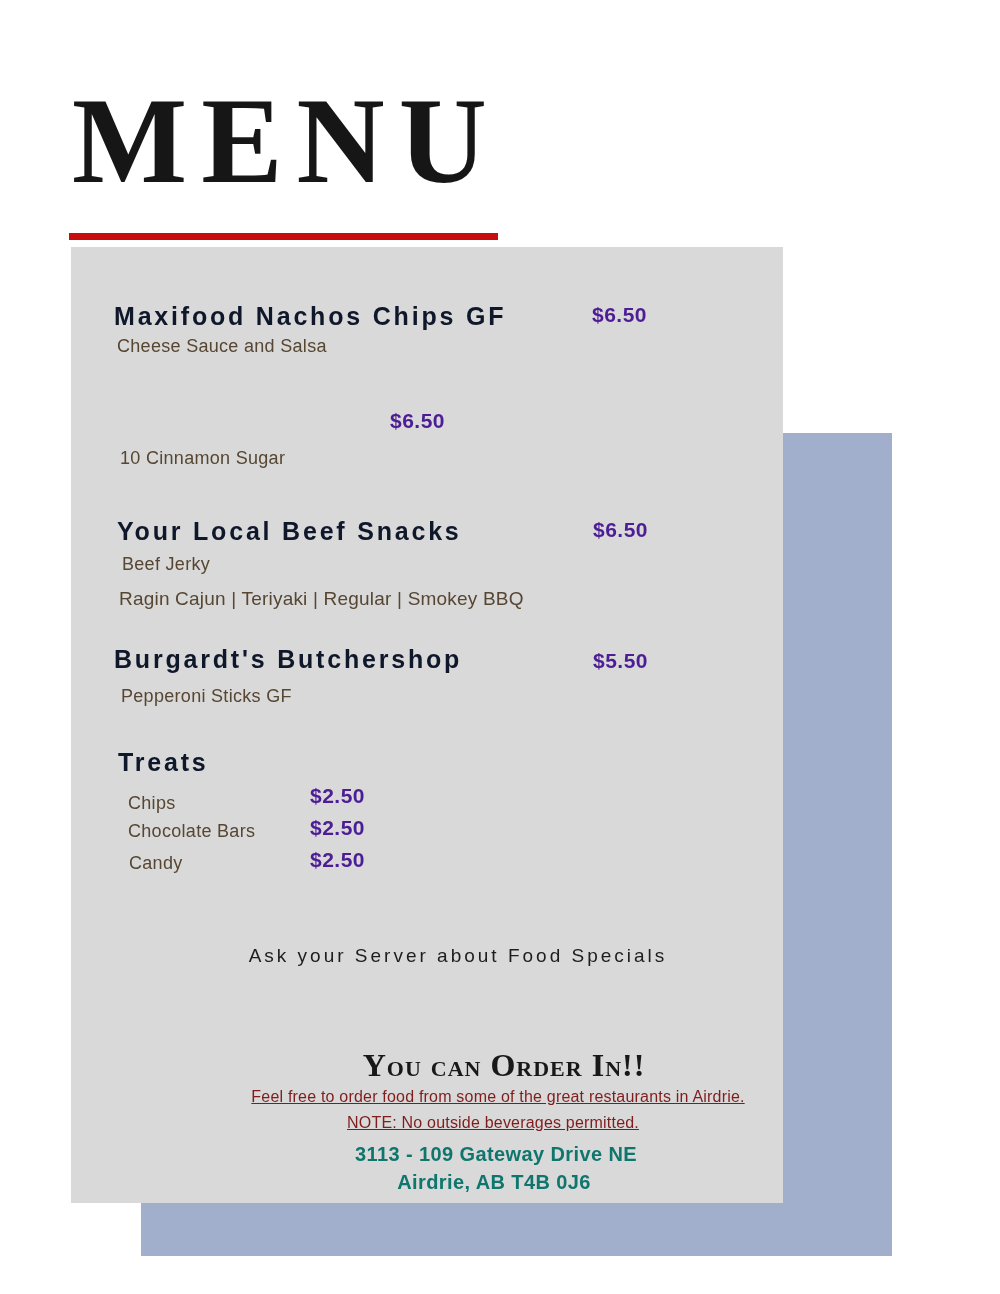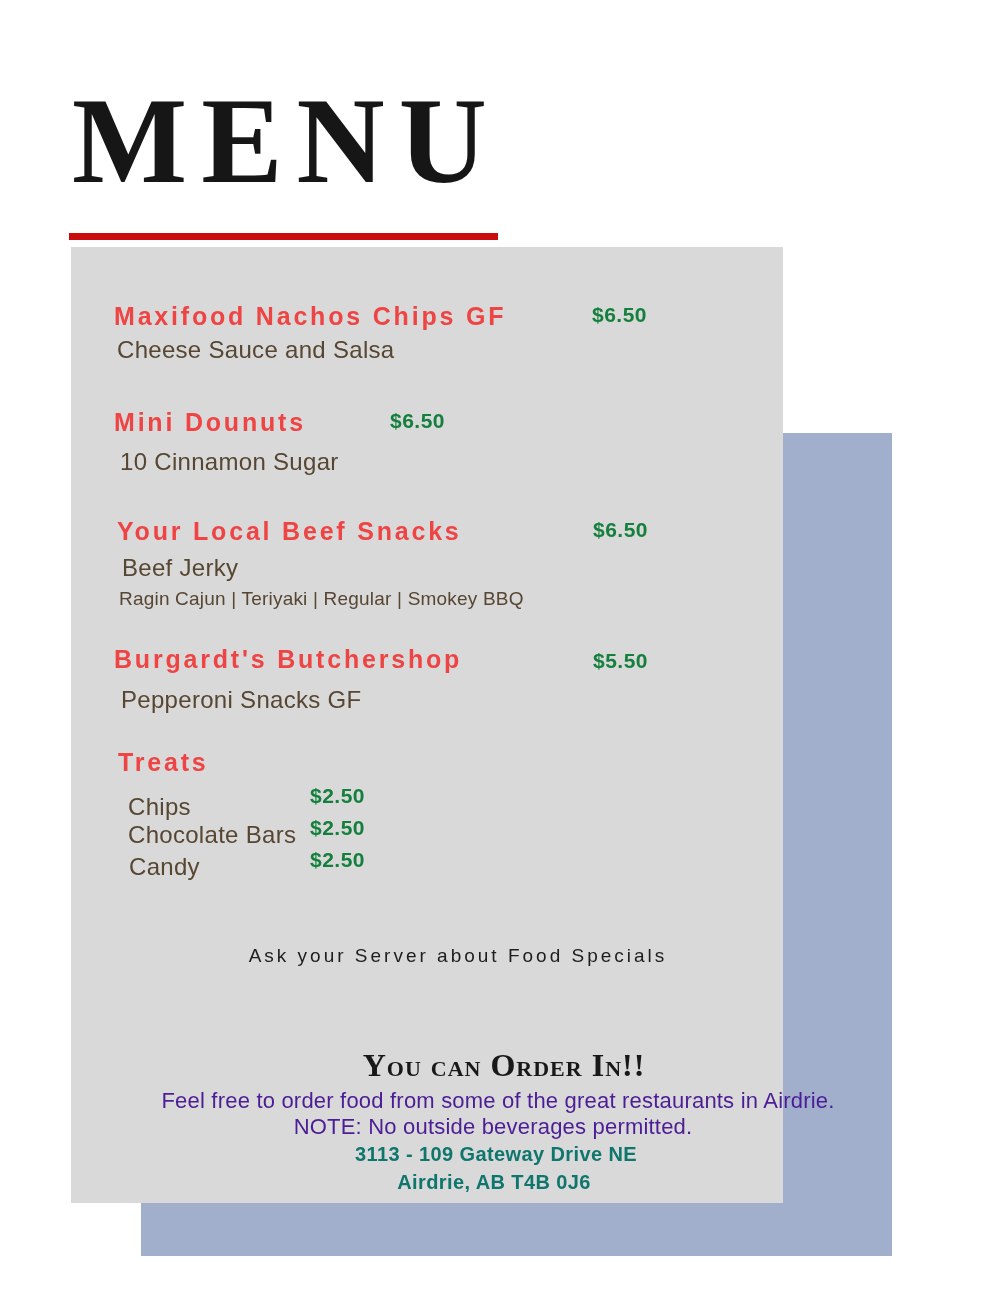--- a/index.html
+++ b/index.html
@@ -10,72 +10,71 @@
   .abs{position:absolute;line-height:1.15;white-space:nowrap;}
   .blue-panel{position:absolute;left:141px;top:433px;width:792px;height:823px;background:#a2afcc;}
   .gray-card{position:absolute;left:71px;top:247px;width:712px;height:956px;background:#d9d9d9;}
   .menu-title{
     position:absolute;left:72px;top:80px;margin:0;
     font-family:"Liberation Serif",serif;font-weight:700;
     font-size:122px;letter-spacing:14px;color:#161616;line-height:1.0;
   }
   .red-line{position:absolute;left:69px;top:233px;width:429px;height:7px;background:#c90d0d;}
 
-  .item-name{font-weight:700;font-size:25px;letter-spacing:2.8px;color:#ef4444;}
-  .item-price{font-weight:600;font-size:21px;letter-spacing:.5px;color:#15803d;}
-  .item-desc{font-weight:500;font-size:24px;letter-spacing:.3px;color:#564632;}
+  .item-name{font-weight:700;font-size:25px;letter-spacing:2.8px;color:#0f172a;}
+  .item-price{font-weight:600;font-size:21px;letter-spacing:.5px;color:#4c1d95;}
+  .item-desc{font-weight:500;font-size:18px;letter-spacing:.3px;color:#564632;}
   .item-variants{font-weight:400;font-size:19px;letter-spacing:.2px;color:#564632;}
 
   .t1{left:114px;top:302px;} .p1{left:592px;top:303px;} .d1{left:117px;top:336px;}
   .t2{left:114px;top:408px;} .p2{left:390px;top:409px;} .d2{left:120px;top:448px;}
   .t3{left:117px;top:517px;} .p3{left:593px;top:518px;} .d3{left:122px;top:554px;} .d3v{left:119px;top:588px;}
   .t4{left:114px;top:645px;} .p4{left:593px;top:649px;} .d4{left:121px;top:686px;}
   .th{left:118px;top:748px;}
   .tr1n{left:128px;top:793px;} .tr1p{left:310px;top:784px;}
   .tr2n{left:128px;top:821px;} .tr2p{left:310px;top:816px;}
   .tr3n{left:129px;top:853px;} .tr3p{left:310px;top:848px;}
 
   .centered{transform:translateX(-50%);}
   .ask-line{left:458px;top:945px;font-weight:500;font-size:19px;letter-spacing:3px;color:#1d1d1d;}
   .order-in{
     left:504px;top:1047px;font-family:"Liberation Serif",serif;font-weight:700;
     font-variant:small-caps;font-size:32px;letter-spacing:1px;color:#181818;text-align:right;
   }
-  .order-note{font-weight:400;font-size:22px;letter-spacing:.2px;color:#4c1d95;}
+  .order-note{font-weight:400;font-size:16px;letter-spacing:.2px;color:#7f1d1d;text-decoration:underline;}
   .fl1{left:498px;top:1088px;} .fl2{left:493px;top:1114px;}
   .addr{font-weight:600;font-size:20px;letter-spacing:.4px;color:#0f766e;}
   .a1{left:496px;top:1143px;} .a2{left:494px;top:1171px;}
 </style>
 </head>
 <body>
 
 <div class="page">
 
   <div class="blue-panel"></div>
   <div class="gray-card"></div>
 
   <h1 class="menu-title">MENU</h1>
   <div class="red-line"></div>
 
   <div class="abs item-name t1">Maxifood Nachos Chips GF</div>
   <div class="abs item-price p1">$6.50</div>
   <div class="abs item-desc d1">Cheese Sauce and Salsa</div>
 
-  <div class="abs item-name t2">Mini Dounuts</div>
   <div class="abs item-price p2">$6.50</div>
   <div class="abs item-desc d2">10 Cinnamon Sugar</div>
 
   <div class="abs item-name t3">Your Local Beef Snacks</div>
   <div class="abs item-price p3">$6.50</div>
   <div class="abs item-desc d3">Beef Jerky</div>
   <div class="abs item-name t4">Burgardt's Butchershop</div>
 
   <div class="abs item-variants d3v">Ragin Cajun | Teriyaki | Regular | Smokey BBQ</div>
   <div class="abs item-price p4">$5.50</div>
-  <div class="abs item-desc d4">Pepperoni Snacks GF</div>
+  <div class="abs item-desc d4">Pepperoni Sticks GF</div>
 
   <div class="abs item-name th">Treats</div>
   <div class="abs item-desc tr1n">Chips</div>
   <div class="abs item-price tr1p">$2.50</div>
   <div class="abs item-desc tr2n">Chocolate Bars</div>
   <div class="abs item-price tr2p">$2.50</div>
   <div class="abs item-desc tr3n">Candy</div>
   <div class="abs item-price tr3p">$2.50</div>
 
   <div class="abs centered ask-line">Ask your Server about Food Specials</div>

